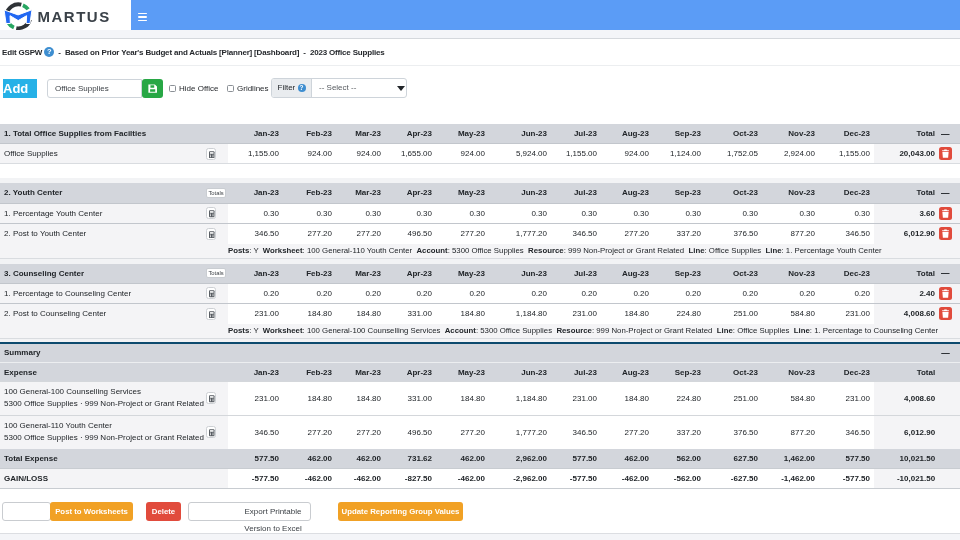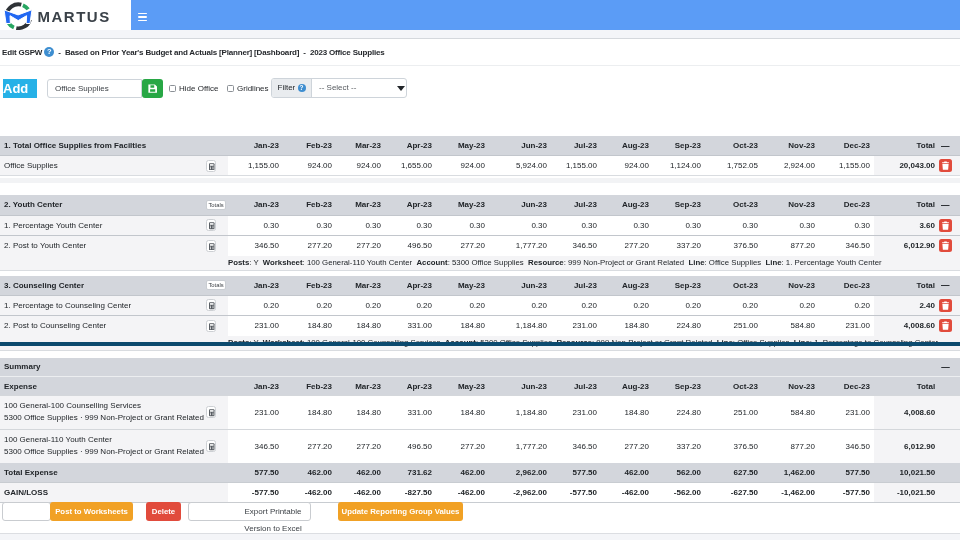--- a/index.html
+++ b/index.html
@@ -20,21 +20,21 @@
 #nameinput { position:absolute; left:47px; top:79px; width:95px; height:19px; border:1px solid #ced4da; border-radius:3px 0 0 3px; background:#fff; font-size:8px; line-height:17px; padding-left:7px; color:#3a3f44;}
 #savebtn { position:absolute; left:142px; top:79px; width:21px; height:19px; background:#28a745; border-radius:3px; }
 .chk { position:absolute; top:85px; width:7px; height:7px; border:1px solid #8b9096; border-radius:1.5px; background:#fff;}
 .chklab { position:absolute; top:84px; font-size:8px; color:#25282c; }
 #filtergroup { position:absolute; left:271px; top:78px; height:20px; border:1px solid #ced4da; border-radius:3px; background:#fff; }
 #filterpre { position:absolute; left:0; top:0; width:40px; height:18px; background:#e9ecef; border-right:1px solid #ced4da; border-radius:2px 0 0 2px; font-size:8px; line-height:18px; text-align:center; color:#25282c;}
 #filterpre .q { display:inline-block; width:8px; height:8px; border-radius:50%; background:#3e8ed0; color:#fff; font-size:6.5px; line-height:8px; text-align:center; font-weight:bold; vertical-align:0.5px;}
 #selecttext { position:absolute; left:47px; top:0; font-size:8px; line-height:18px; color:#55595e; }
 #caret { position:absolute; left:125px; top:6.5px; width:0; height:0; border-left:4px solid transparent; border-right:4px solid transparent; border-top:5px solid #212529; }
 
-table { border-collapse:collapse; table-layout:fixed; width:960px; font-size:8px; color:#212529;margin-top:12px; }
+table { border-collapse:collapse; table-layout:fixed; width:960px; font-size:8px; color:#212529; }
 td { padding:0 4px 0 0; text-align:right; white-space:nowrap; overflow:hidden; height:20px; vertical-align:middle;}
 td.lab { text-align:left; padding:0 0 0 4px; }
 td.ico { text-align:left; padding:0; }
 tr.hdr td { background:#d3d6dc; font-weight:bold; height:19px; }
 tr.data td { background:#fff; }
 tr.data td.lab, tr.data td.ico, tr.data td.tot, tr.data td.trash { background:#f4f4f6; }
 td.tot { font-weight:bold; }
 tr.detail td { background:#f4f4f6; height:15px; font-size:7.8px; text-align:left; padding:0; }
 tr.data { border-top:1px solid #c2c6cc; }
 .tblwrap { position:absolute; left:0; width:960px; }
@@ -359,21 +359,21 @@
                   <path fill="#fff" d="M4.5 0.5 h3 l0.5 1 h2.5 v1.2 h-9 v-1.2 h2.5 z M1.8 3.5 h8.4 l-0.7 8 h-7 z"></path>
                 </svg></span></td>
           </tr>
           <tr class="detail">
             <td colspan="2" style="height:15px"></td>
             <td colspan="14"><b>Posts</b>: Y &nbsp;<b>Worksheet</b>: 100 General-100 Counselling Services &nbsp;<b>Account</b>: 5300 Office Supplies &nbsp;<b>Resource</b>: 999 Non-Project or Grant Related &nbsp;<b>Line</b>: Office Supplies &nbsp;<b>Line</b>: 1. Percentage to Counseling Center</td>
           </tr>
         </tbody>
       </table>
     </div>
-<div class="tblwrap" style="top:341.5px;border-top:4px solid #0c4a6e">
+<div class="tblwrap" style="top:341.5px;border-top:2px solid #0c4a6e">
       <table class="sumtbl">
         <colgroup>
           <col style="width:204px">
           <col style="width:24px">
           <col style="width:55px">
           <col style="width:53px">
           <col style="width:49px">
           <col style="width:51px">
           <col style="width:53px">
           <col style="width:62px">

